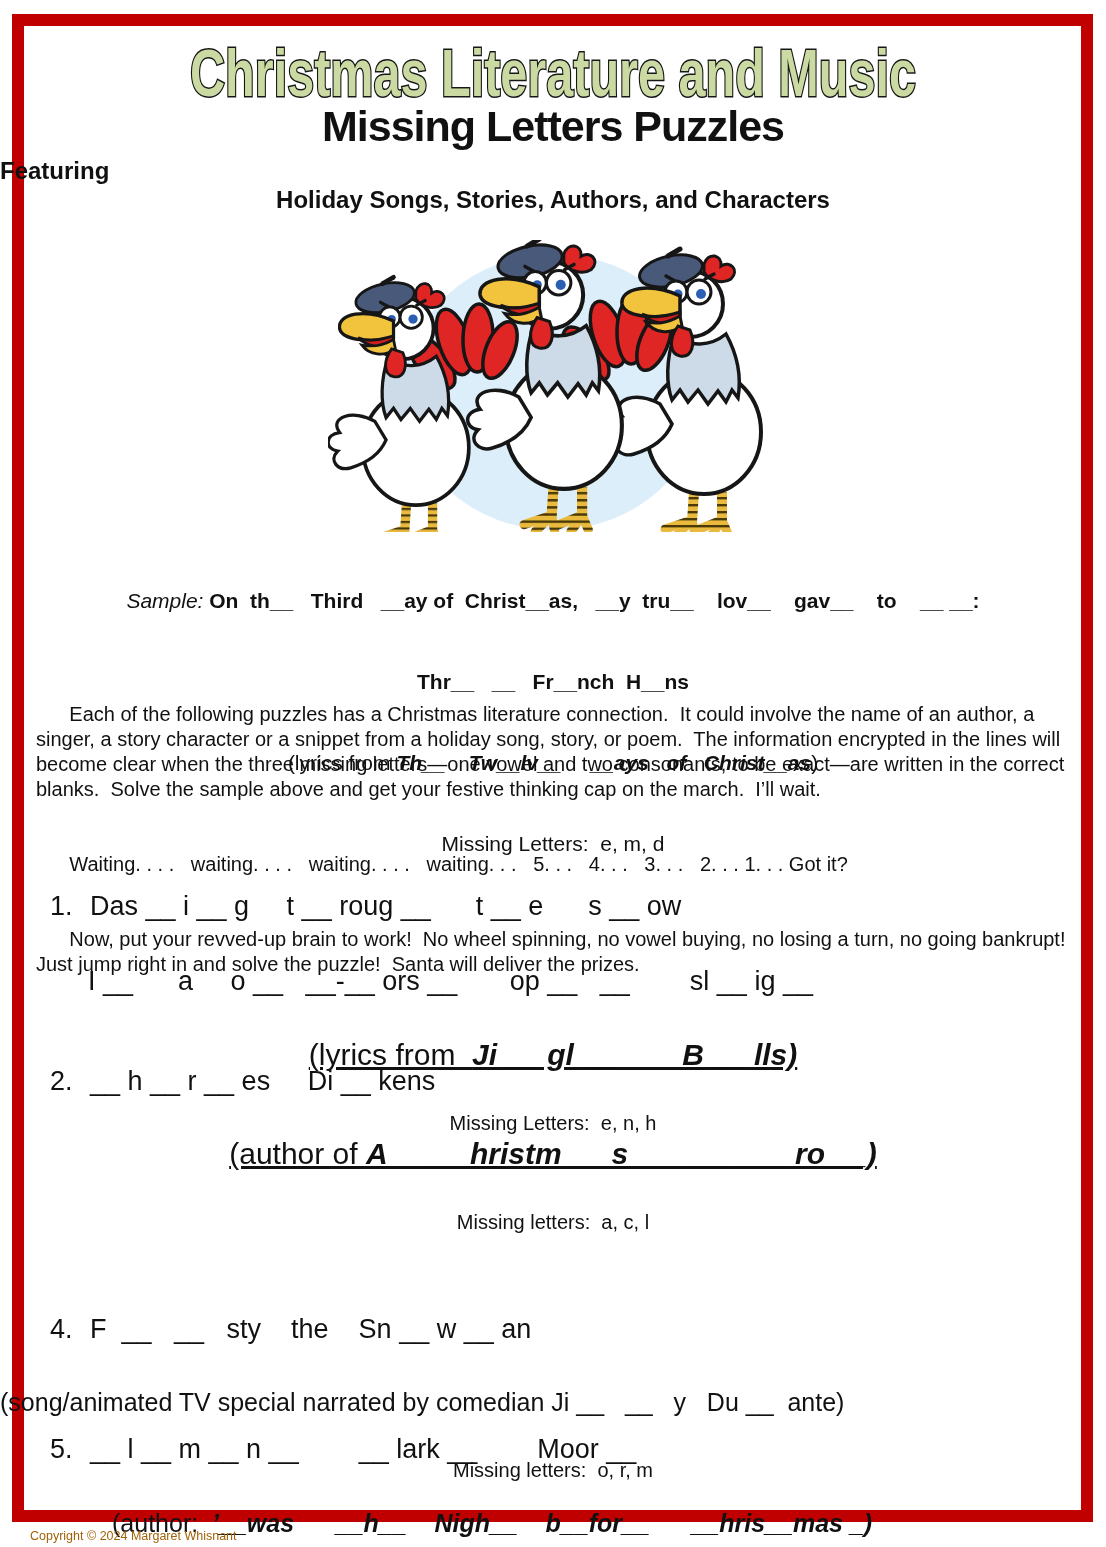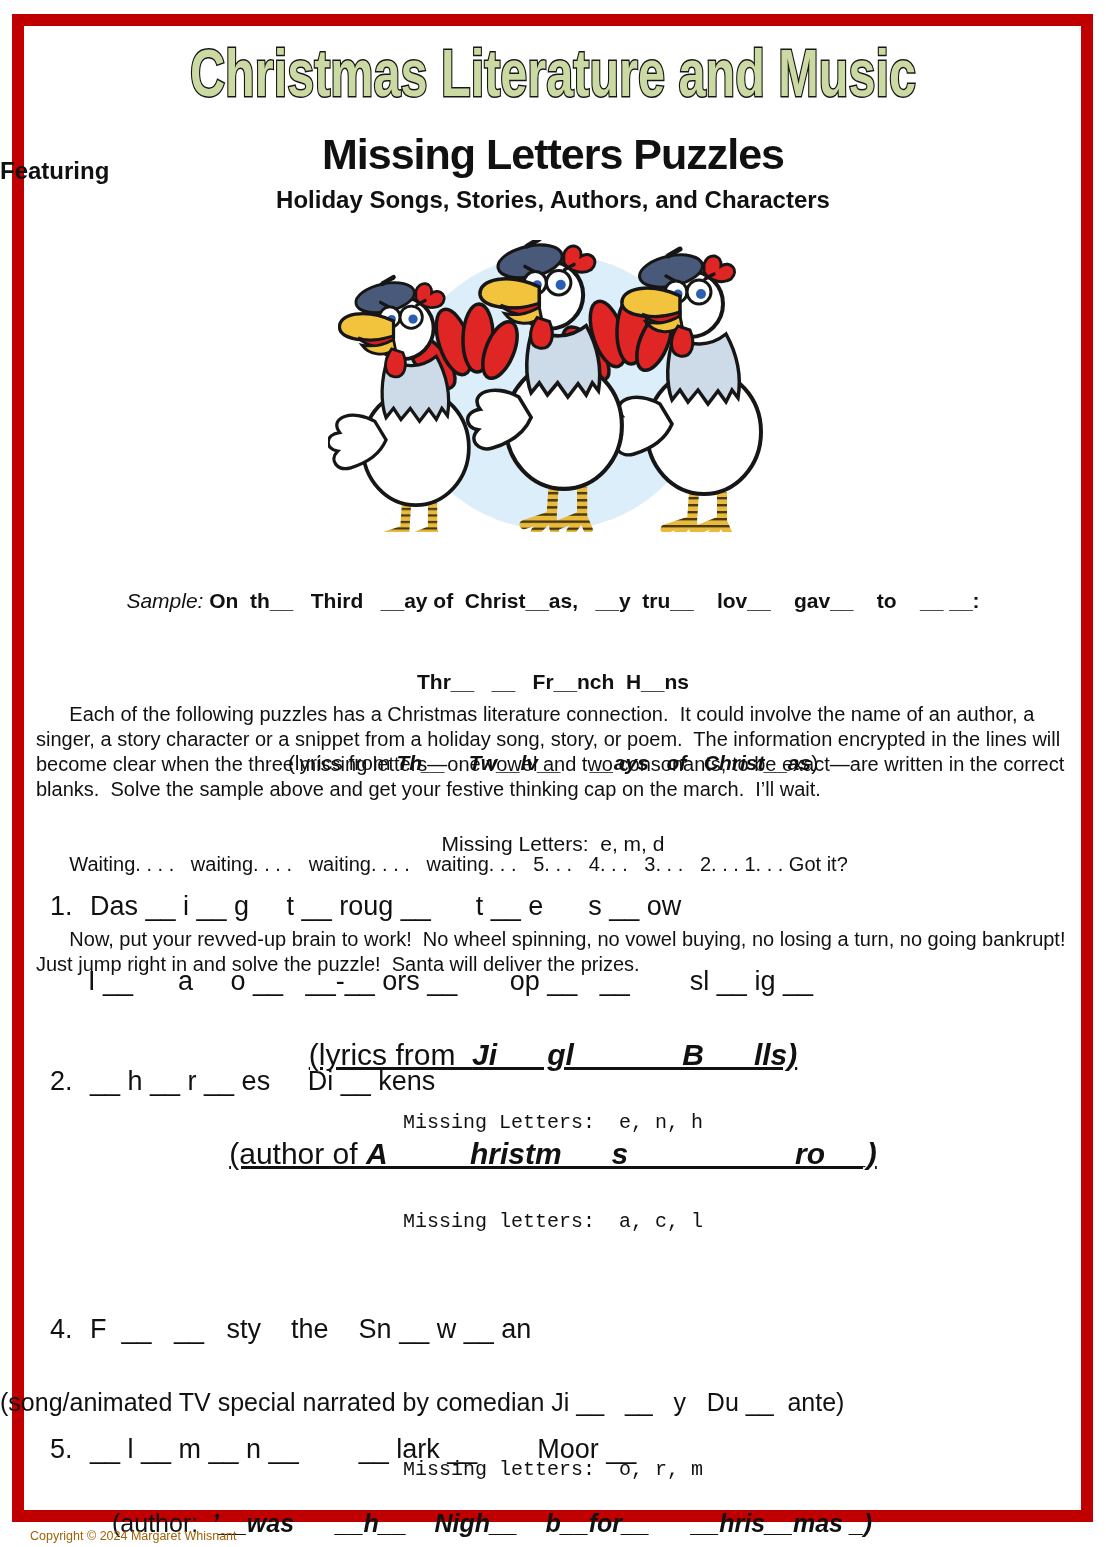--- a/index.html
+++ b/index.html
@@ -11,21 +11,21 @@
     position:absolute;left:12px;top:14px;width:1081px;height:1508px;
     border:12px solid #c00000;box-sizing:border-box;pointer-events:none;
   }
   .titleart{position:absolute;left:50%;top:28px;transform:translateX(-50%);}
   .titleart text{
     font-family:"Liberation Sans", sans-serif;font-weight:bold;font-size:66px;
     fill:#cbdaa2;stroke:#161616;stroke-width:3px;paint-order:stroke fill;
   }
   .subtitle{
     position:absolute;left:0;width:100%;top:102px;text-align:center;
-    font-weight:bold;font-size:43px;letter-spacing:-1px;margin-top:28px;
+    font-weight:bold;font-size:43px;letter-spacing:-1px;
   }
   .featuring{
     position:absolute;left:0;width:100%;top:157px;text-align:left;
     font-weight:bold;font-size:24px;
   }
   .featuring2{
     position:absolute;left:0;width:100%;top:186px;text-align:center;
     font-weight:bold;font-size:24px;
   }
   .illu{position:absolute;left:328px;top:240px;}
@@ -38,21 +38,21 @@
     font-size:20px;line-height:25px;white-space:pre-wrap;margin-left:8px;
   }
   .puzzle{position:absolute;left:0;width:100%;white-space:pre-wrap;}
   .p1{top:851px}.p2{top:1026px}.p3{top:1146px}.p4{top:1274px}.p5{top:1394px}
   .pline{font-size:27px;line-height:38px;padding-left:50px;}
   .pnum{display:inline-block;min-width:40px;}
   .ind-a{padding-left:88px;font-size:27px;line-height:40px;}
   .ind-b{font-size:25px;line-height:36px;}
   .ind-c{padding-left:112px;font-size:25px;line-height:38px;}
   .pcen{text-align:center;font-size:30px;line-height:36px;text-decoration:underline;}
-  .pmiss{text-align:center;font-size:20px;line-height:28px;font-family:Liberation Mono, monospace;}
+  .pmiss{text-align:center;font-size:20px;line-height:28px;}
   .seg-r{font-weight:normal;font-style:normal;}
   .seg-b{font-weight:bold;}
   .seg-i{font-style:italic;}
   .seg-bi{font-weight:bold;font-style:italic;}
   .copyright{position:absolute;left:30px;top:1529px;font-size:12.5px;color:#a16207;}
 </style>
 </head>
 <body>
 
 <div class="page">

